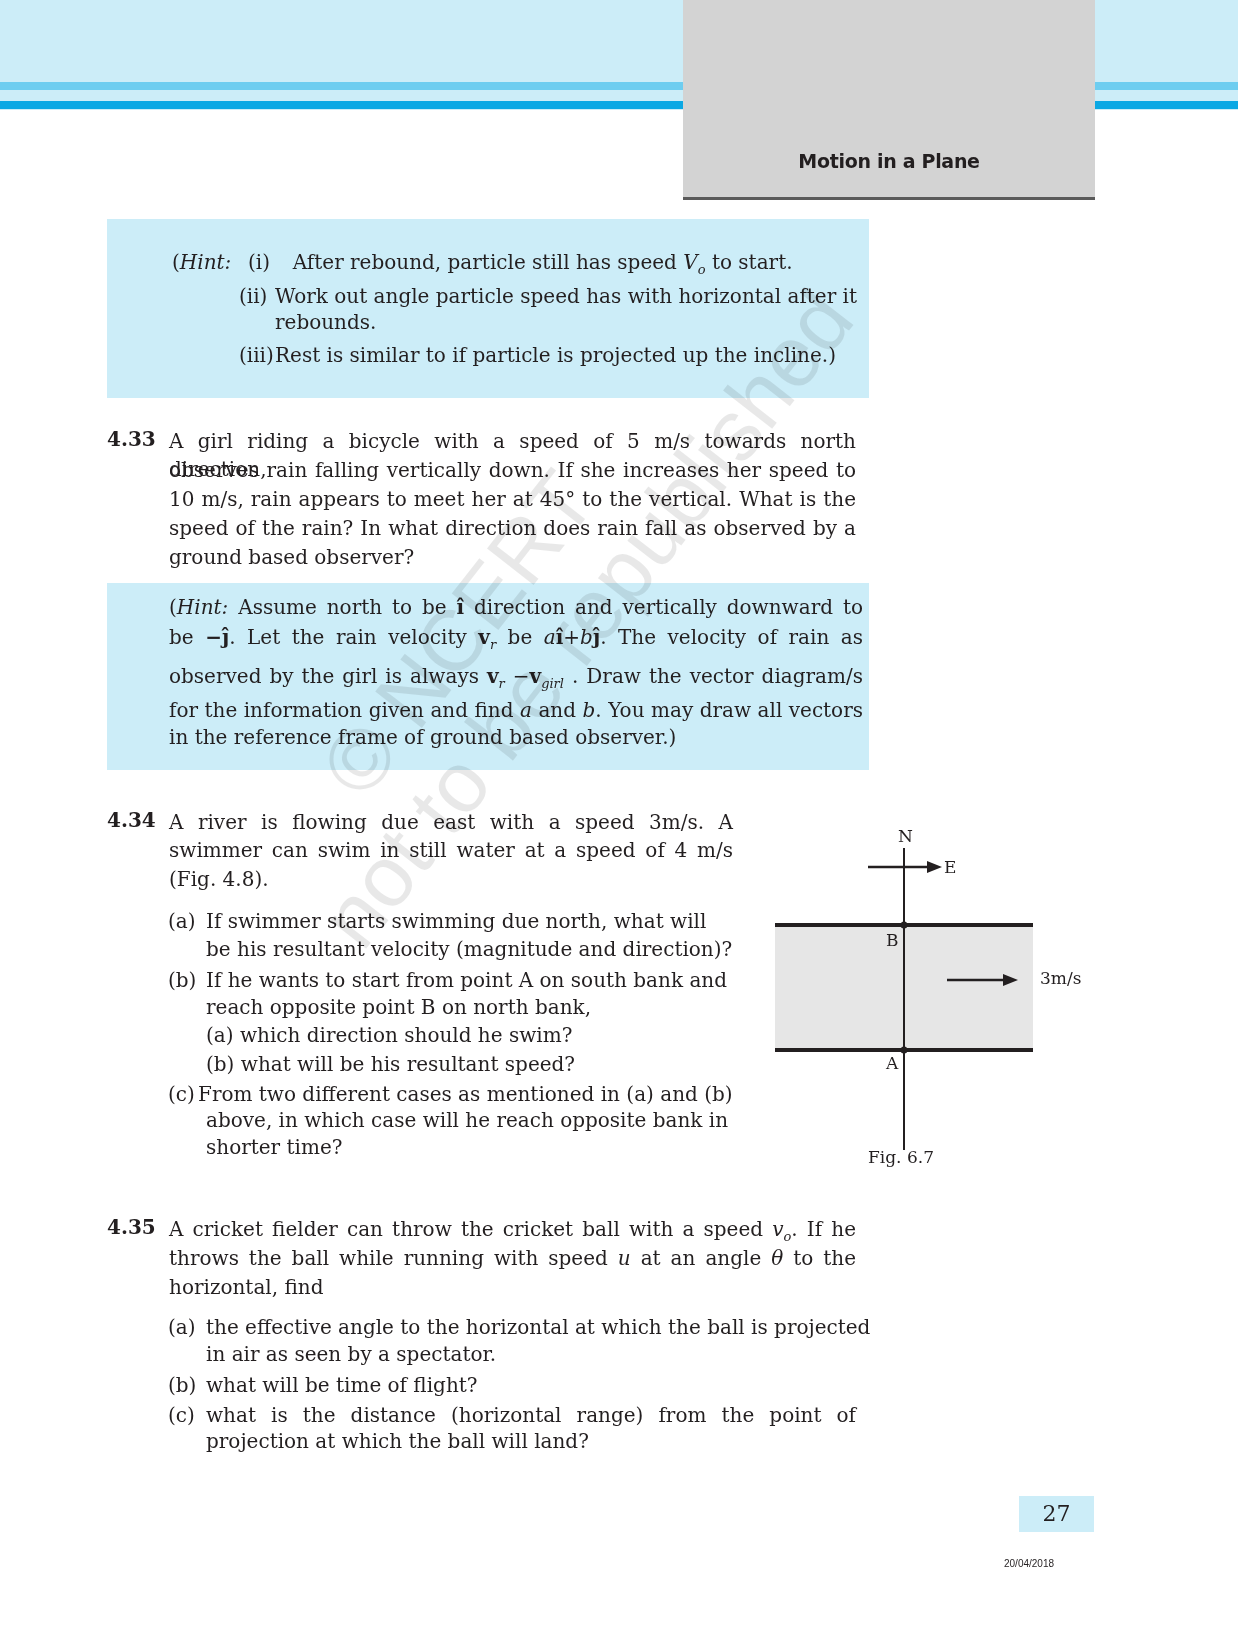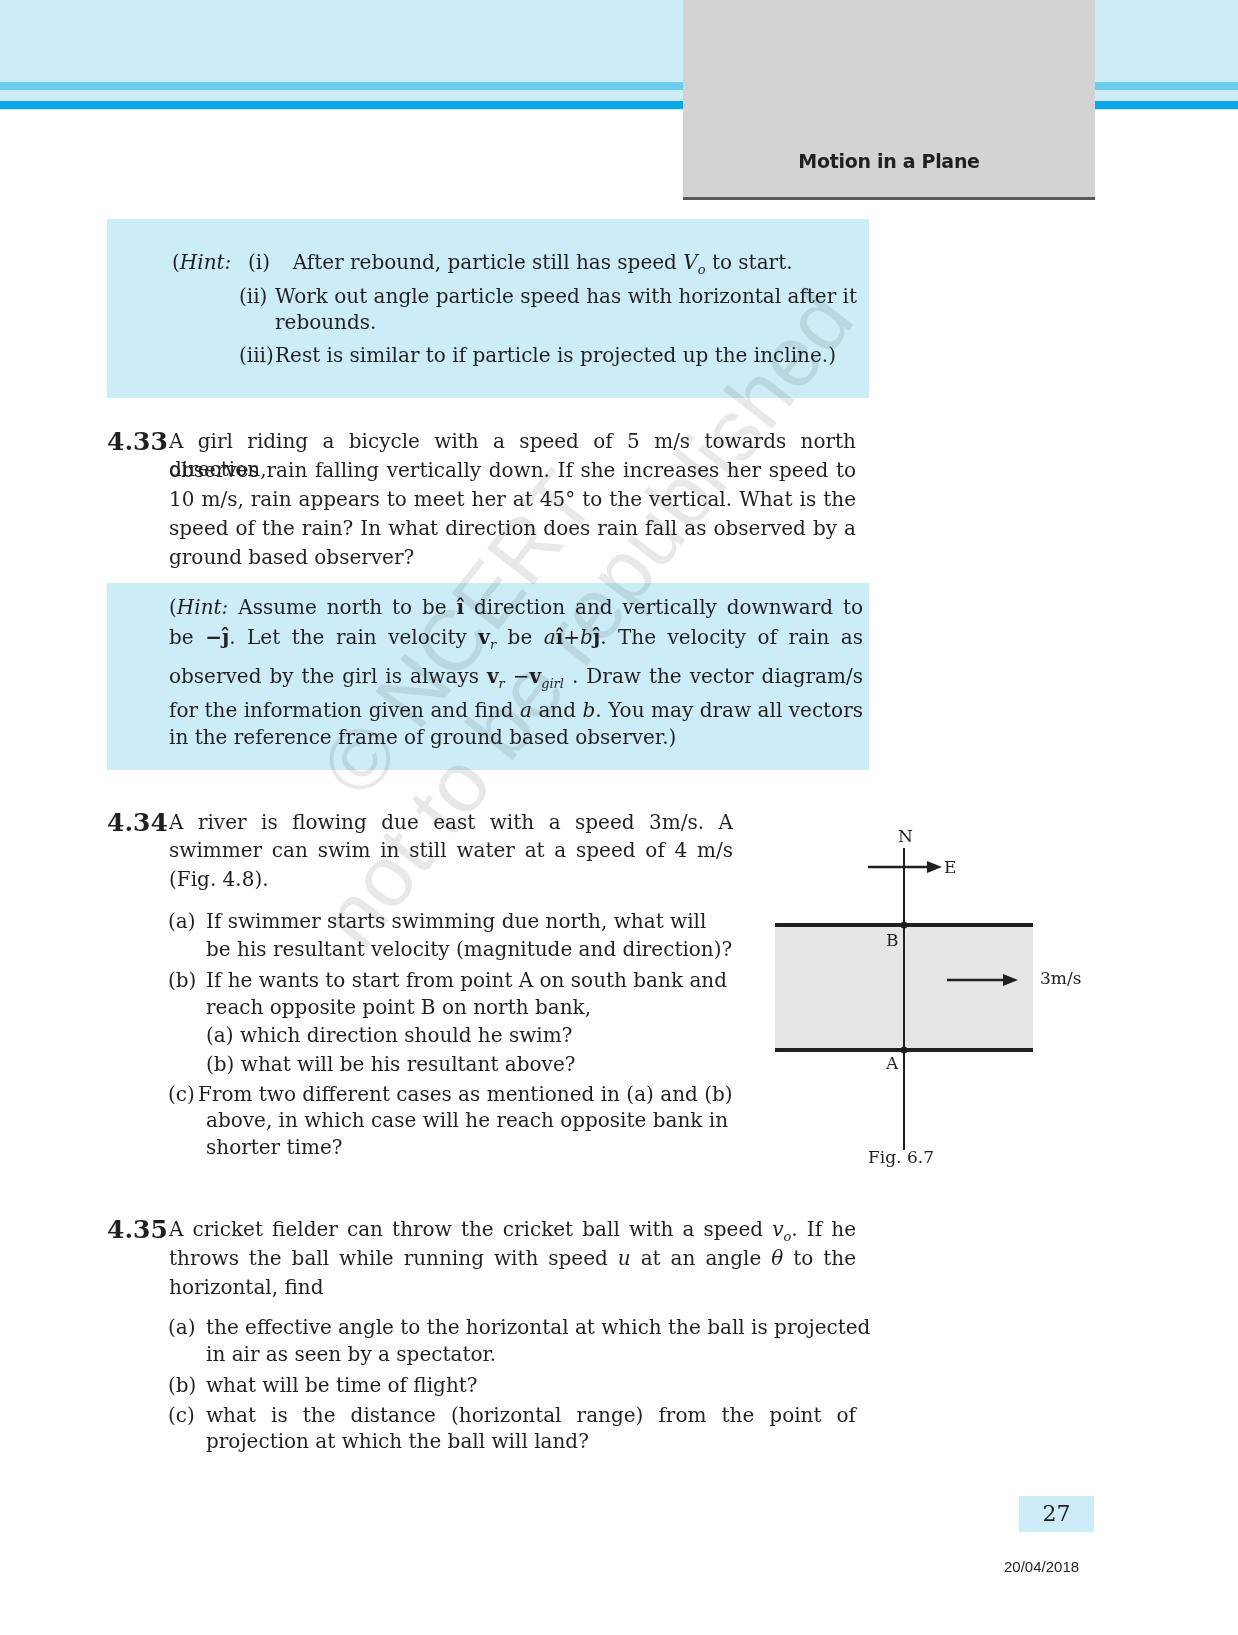--- a/index.html
+++ b/index.html
@@ -16,32 +16,32 @@
     background: #d3d3d3; border-bottom: 3px solid #5a5a5a; box-sizing: border-box;
   }
   .chapter-title {
     position: absolute; left: 0; right: 0; top: 150px; text-align: center;
     font-family: "DejaVu Sans", "Liberation Sans", sans-serif; font-weight: bold;
     font-size: 19px; color: #231f20; letter-spacing: -0.3px;
   }
   .hint-box { position: absolute; left: 107px; width: 762px; background: #ccedf8; box-sizing: border-box; }
   .line { position: absolute; white-space: nowrap; font-size: 20px; line-height: 28px; }
   .just { text-align: justify; text-align-last: justify; white-space: normal; }
-  .qnum { position: absolute; font-family: "DejaVu Serif", serif; font-weight: bold; font-size: 25px; }
+  .qnum { position: absolute; font-family: "DejaVu Serif", serif; font-weight: bold; font-size: 20px; }
   i { font-style: italic; }
   .bold { font-weight: bold; }
   .sub { font-size: 13px; vertical-align: -5px; font-style: italic; }
   .fig-caption { position: absolute; font-size: 17px; }
   .page-num-box {
     position: absolute; left: 1019px; top: 1496px; width: 75px; height: 36px;
     background: #ccedf8; text-align: center; font-size: 22px; line-height: 36px;
   }
   .date {
     position: absolute; left: 1004px; top: 1558px;
-    font-family: "Liberation Sans", sans-serif; font-size: 15px;
+    font-family: "Liberation Sans", sans-serif; font-size: 10px;
   }
   .watermark {
     position: absolute; left: 230px; top: 850px; width: 900px; transform: rotate(-52deg);
     transform-origin: 0 0; color: rgba(0,0,0,0.09);
     font-family: "Liberation Sans", sans-serif; font-size: 86px; line-height: 92px;
     white-space: nowrap; pointer-events: none;
   }
 </style>
 </head>
 <body>
@@ -97,21 +97,21 @@
 <div class="line" style="left:169px;top:865px;">(Fig. 4.8).</div>
 
 <div class="line" style="left:168px;top:907px;">(a)</div>
 <div class="line" style="left:206px;top:907px;">If swimmer starts swimming due north, what will</div>
 <div class="line" style="left:206px;top:935px;">be his resultant velocity (magnitude and direction)?</div>
 
 <div class="line" style="left:168px;top:966px;">(b)</div>
 <div class="line" style="left:206px;top:966px;">If he wants to start from point A on south bank and</div>
 <div class="line" style="left:206px;top:993px;">reach opposite point B on north bank,</div>
 <div class="line" style="left:206px;top:1021px;">(a) which direction should he swim?</div>
-<div class="line" style="left:206px;top:1050px;">(b) what will be his resultant above?</div>
+<div class="line" style="left:206px;top:1050px;">(b) what will be his resultant speed?</div>
 
 <div class="line" style="left:168px;top:1080px;">(c)</div>
 <div class="line" style="left:198px;top:1080px;">From two different cases as mentioned in (a) and (b)</div>
 <div class="line" style="left:206px;top:1106px;">above, in which case will he reach opposite bank in</div>
 <div class="line" style="left:206px;top:1133px;">shorter time?</div>
 
 <div style="position:absolute;left:770px;top:820px;width:330px;height:360px;">
   <svg width="330" height="360" viewBox="0 0 330 360" style="position:absolute;left:0;top:0;">
     <rect x="5" y="107" width="258" height="123" fill="#e6e6e6"></rect>
     <line x1="5" y1="105" x2="263" y2="105" stroke="#231f20" stroke-width="4"></line>

